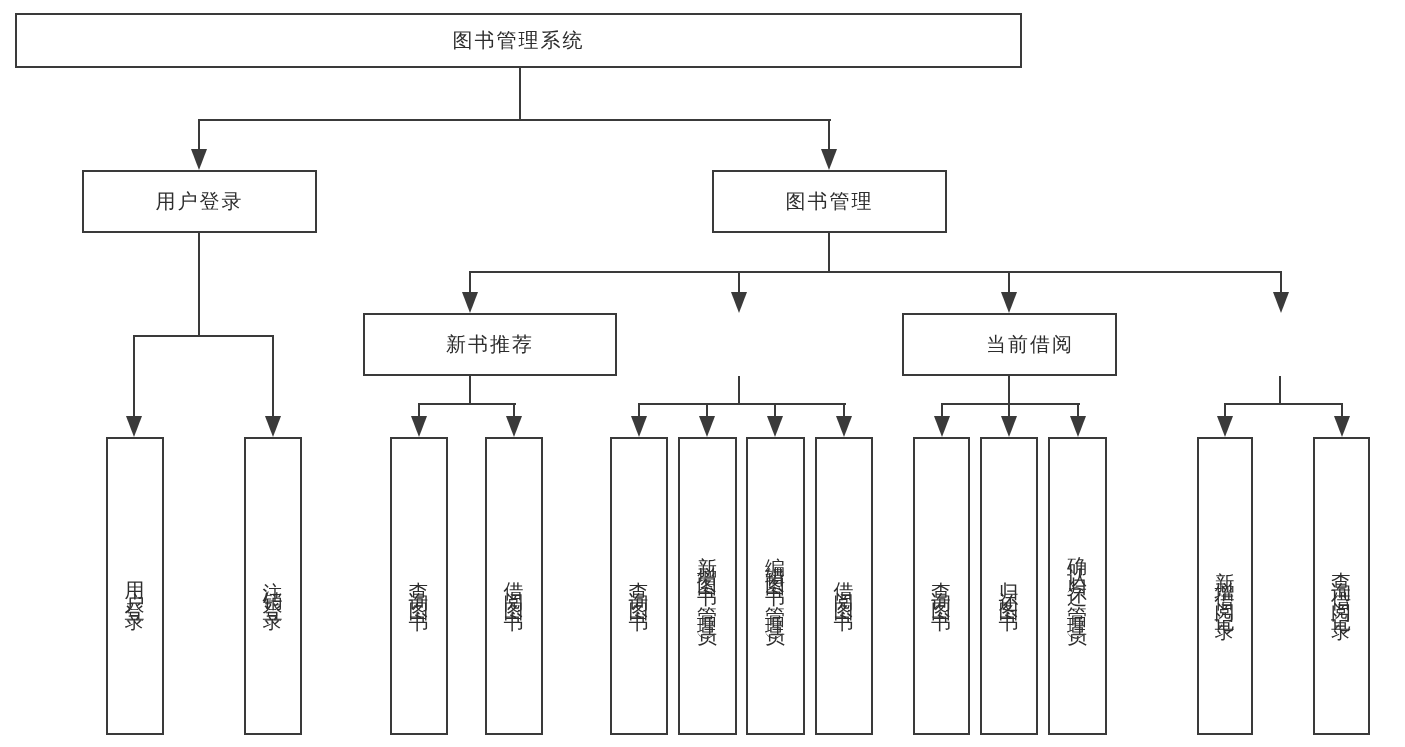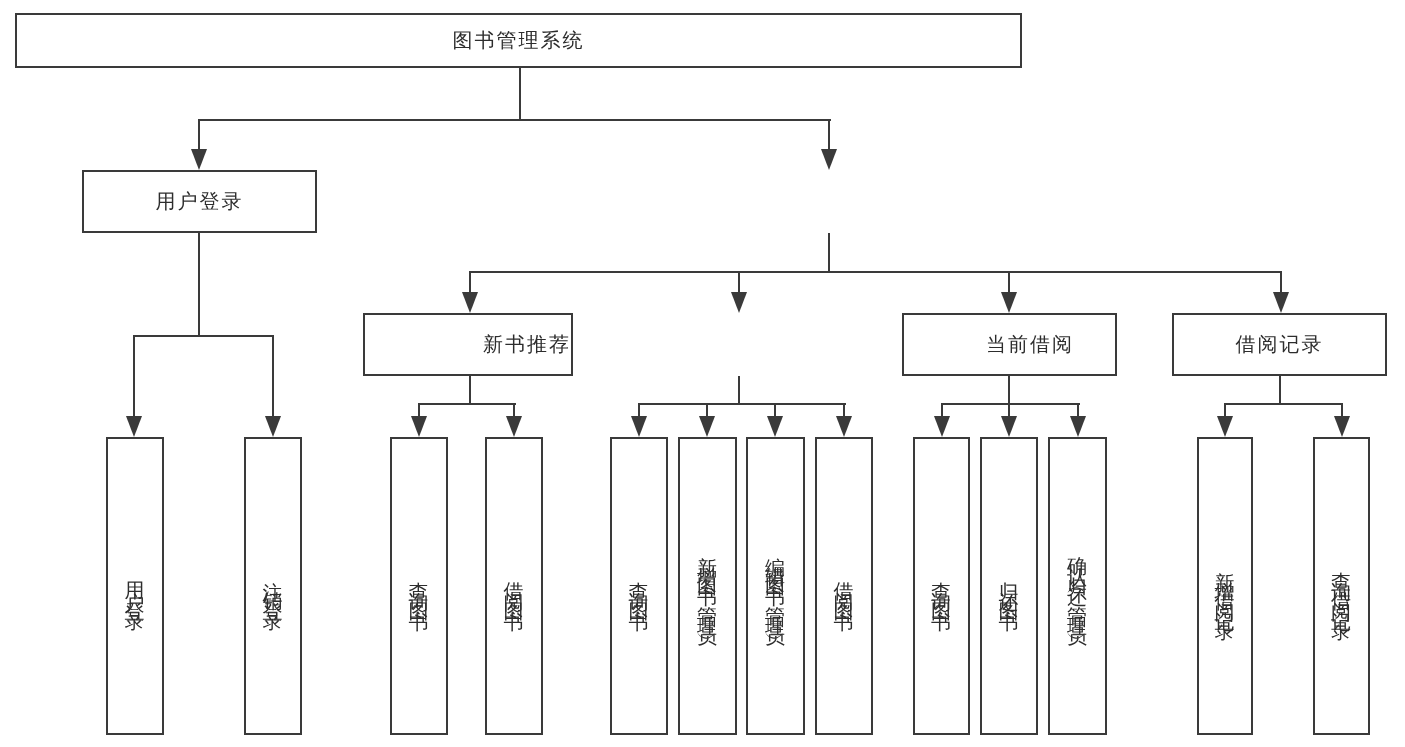--- a/index.html
+++ b/index.html
@@ -63,33 +63,33 @@
 <div class="canvas">
 
   <div class="box" style="left:15px; top:13px; width:1007px; height:55px;">
     <span class="h-label">图书管理系统</span>
   </div>
 
   <div class="box lvl" style="left:82px; top:170px; width:235px;">
     <span class="h-label">用户登录</span>
   </div>
 
+  <div class="box lvl" style="left:712px; top:170px; width:235px;">
+    <span class="h-label">图书管理</span>
+  </div>
 
-  <div class="box lvl" style="left:363px; top:313px; width:210px;justify-content:flex-end;">
+  <div class="box lvl" style="left:363px; top:313px; width:254px;">
     <span class="h-label">新书推荐</span>
   </div>
 
 
   <div class="box lvl" style="left:902px; top:313px; width:215px;padding-left:41px;">
     <span class="h-label">当前借阅</span>
   </div>
 
-  <div class="box lvl" style="left:1172px; top:313px; width:215px;">
-    <span class="h-label">借阅记录</span>
-  </div>
 
   <div class="box leaf" style="left:106px; width:58px;">
     <span class="v-label">用户登录</span>
   </div>
   <div class="box leaf" style="left:244px; width:58px;">
     <span class="v-label">注销登录</span>
   </div>
 
   <div class="box leaf" style="left:390px; width:58px;">
     <span class="v-label">查询图书</span>

